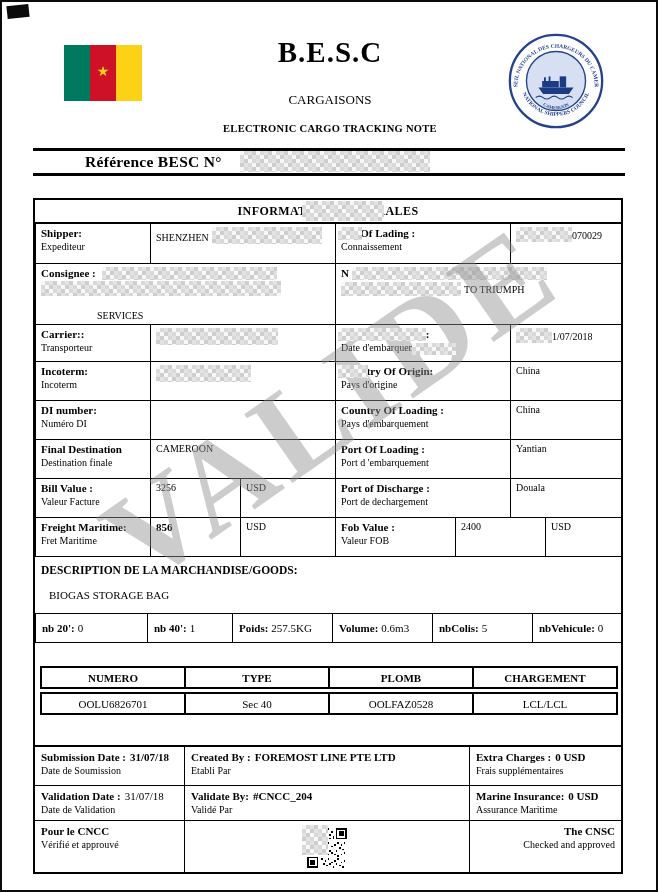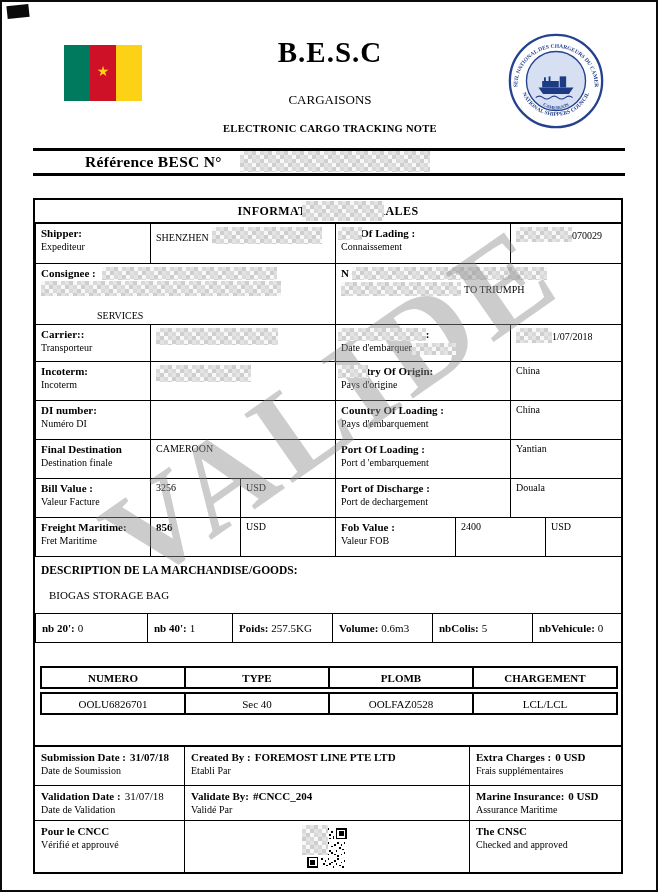--- a/index.html
+++ b/index.html
@@ -405,19 +405,19 @@
                 <rect x="14" y="22" width="1" height="1"></rect>
               <rect x="16" y="24" width="1" height="1"></rect>
                 <rect x="18" y="22" width="1" height="1"></rect>
                 <rect x="20" y="23" width="1" height="1"></rect>
                 <rect x="22" y="24" width="1" height="1"></rect>
             </g>
           </svg>
           <div class="mosaic" style="left:-5px;top:-3px;width:26px;height:30px"></div>
         </div>
       </div>
-      <div class="fc fc3" style="">
+      <div class="fc fc3" style="text-align:right">
         <div class="lbl">The CNSC</div>
         <div class="sub">Checked and approved</div>
       </div>
     </div>
   </div>
 </div>
 
 </body></html>

